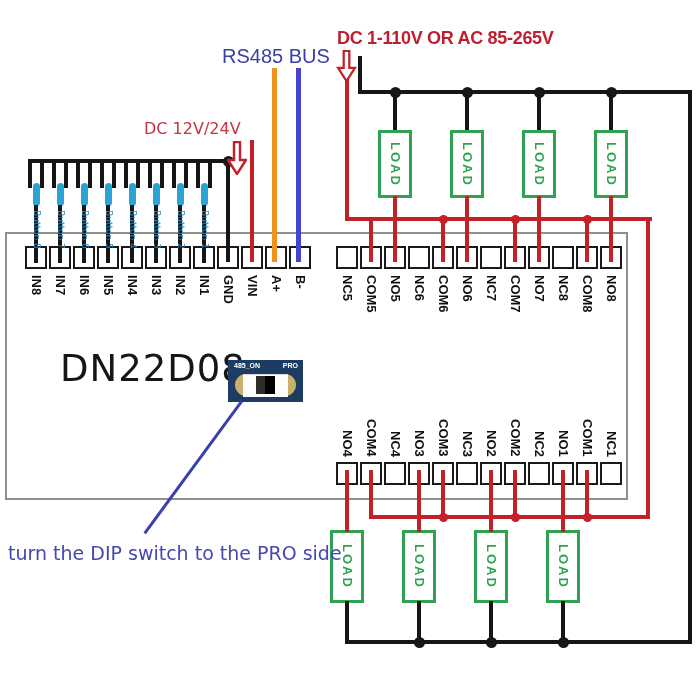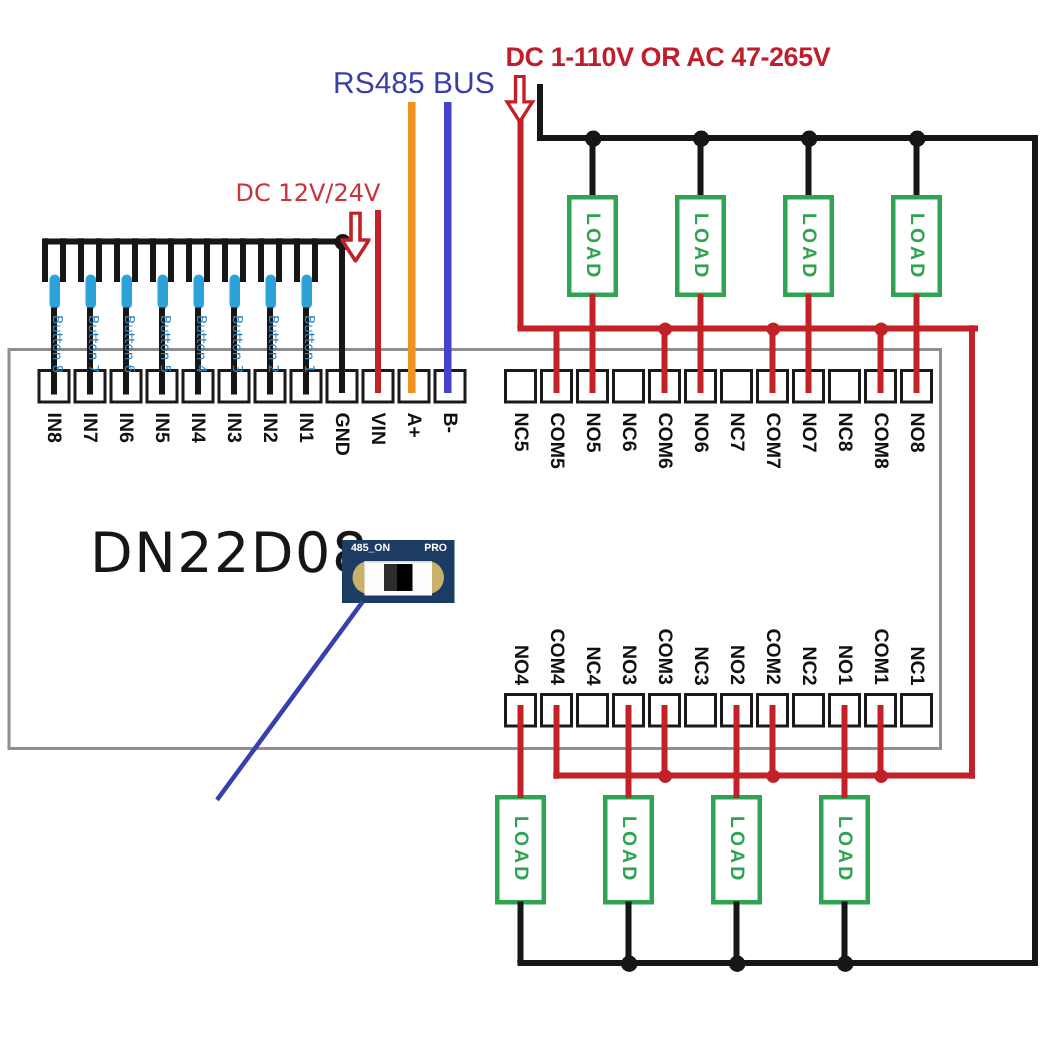--- a/index.html
+++ b/index.html
@@ -20,21 +20,21 @@
   .vt{position:absolute;white-space:nowrap;transform:rotate(90deg);transform-origin:0 0;line-height:1;}
   .term-label{font-family:"Liberation Sans",sans-serif;font-weight:bold;font-size:13px;color:#111;}
   .load-box{position:absolute;width:34px;border:3px solid #2fa351;box-sizing:border-box;background:#fff;}
   .load-label{font-family:"Liberation Sans",sans-serif;font-weight:bold;font-size:13px;
               color:#2fa351;letter-spacing:2px;}
   .btn-pill{position:absolute;width:7px;height:23px;border-radius:4px;background:#2ba3d8;}
   .btn-label{font-size:9px;color:#2e86c0;}
   .txt{position:absolute;white-space:nowrap;}
   #rs485-label{left:222px;top:45px;font-family:"Liberation Sans",sans-serif;
                font-size:20px;color:#3a3fa8;}
-  #dc-low-label{left:157px;top:119px;font-size:16px;color:#c8333c;}
+  #dc-low-label{left:144px;top:119px;font-size:16px;color:#c8333c;}
   #dc-high-label{left:337px;top:28px;font-family:"Liberation Sans",sans-serif;font-weight:bold;
                  font-size:18px;color:#bf1f2c;letter-spacing:-0.3px;}
   #module-title{left:60px;top:347px;font-size:37px;color:#161616;letter-spacing:1px;}
   #note-text{left:8px;top:541px;font-size:19px;color:#4548b2;line-height:25px;white-space:nowrap;}
   #dip-switch{position:absolute;left:228px;top:360px;width:75px;height:42px;background:#1d3c63;}
   .dip-label{position:absolute;top:2px;font-family:"Liberation Sans",sans-serif;font-weight:bold;
              font-size:7px;color:#fff;}
   #dip-slot-tan{position:absolute;left:7px;top:14px;width:61px;height:22px;border-radius:11px;
                 background:#c9b06b;}
   #dip-slot-white{position:absolute;left:15px;top:14px;width:45px;height:22px;background:#fdfdfd;
@@ -237,34 +237,35 @@
       <div class="dot dot-red" style="left: 510.5px; top: 214.5px; width: 9px; height: 9px;"></div>
       <div class="dot dot-red" style="left: 582.5px; top: 214.5px; width: 9px; height: 9px;"></div>
       <div class="dot dot-red" style="left: 438.5px; top: 512.5px; width: 9px; height: 9px;"></div>
       <div class="dot dot-red" style="left: 510.5px; top: 512.5px; width: 9px; height: 9px;"></div>
       <div class="dot dot-red" style="left: 582.5px; top: 512.5px; width: 9px; height: 9px;"></div>
     </div>
   <div id="g-labels"></div>
 
   <div class="txt" id="rs485-label">RS485 BUS</div>
   <div class="txt" id="dc-low-label">DC 12V/24V</div>
-  <div class="txt" id="dc-high-label">DC 1-110V OR AC 47-265V</div>
+  <div class="txt" id="dc-high-label">DC 1-110V OR AC 85-265V</div>
   <div class="txt" id="module-title">DN22D08</div>
 
   <svg class="dn-arrow" style="left:227px;top:141px;width:20px;height:34px" viewBox="0 0 20 34">
     <path d="M7 1 H13 V19 H19 L10 33 L1 19 H7 Z" fill="#fff" stroke="#c22128" stroke-width="2.4"></path>
   </svg>
   <svg class="dn-arrow" style="left:336px;top:50px;width:21px;height:32px" viewBox="0 0 20 34">
     <path d="M7 1 H13 V19 H19 L10 33 L1 19 H7 Z" fill="#fff" stroke="#c22128" stroke-width="2.4"></path>
   </svg>
 
   <div id="dip-switch">
     <span class="dip-label" style="left:6px">485_ON</span>
     <span class="dip-label" style="right:5px">PRO</span>
     <div id="dip-slot-tan"></div>
     <div id="dip-slot-white"></div>
     <div id="dip-knob"></div>
   </div>
 
   <div id="note-pointer"></div>
   <div class="txt" id="note-text">
+    <div>turn the DIP switch to the PRO side</div>
   </div>
 </div>
 
 </body></html>

